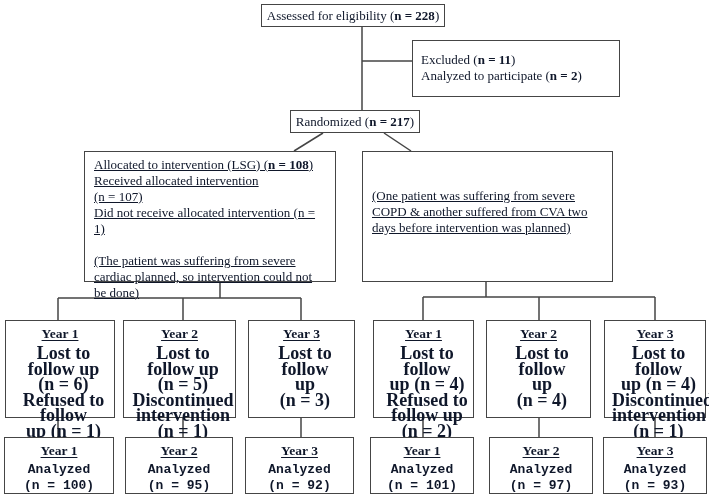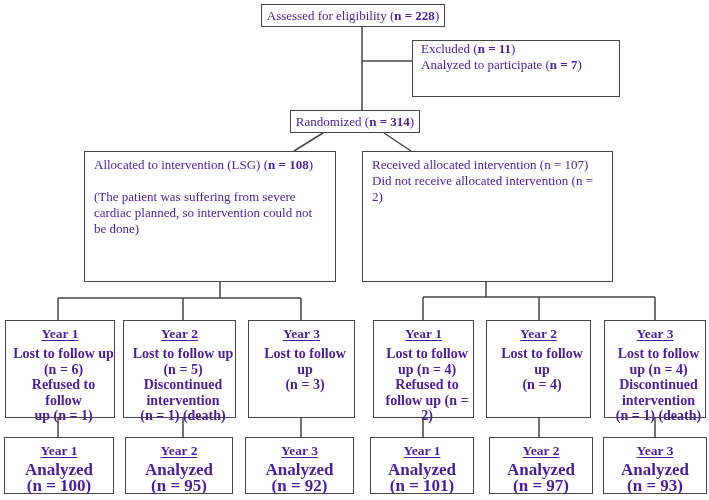--- a/index.html
+++ b/index.html
@@ -1,46 +1,46 @@
 <!DOCTYPE html>
 <html><head>
 <meta charset="utf-8">
 <style>
   html,body{margin:0;padding:0;background:#fff;}
   #stage{
     position:relative;width:709px;height:500px;background:#ffffff;
-    font-family:"Liberation Serif","DejaVu Serif",serif;color:#4c1d95;
+    font-family:"Liberation Serif","DejaVu Serif",serif;color:#0f172a;
     overflow:hidden;
   }
   .box{
     position:absolute;background:#fff;border:1.5px solid #454545;
     box-sizing:border-box;font-size:13px;line-height:16px;
   }
   .center-text{display:flex;align-items:center;justify-content:center;text-align:center;}
-  .pad{padding:0 8px;}
+  .pad{padding:11px 8px;}
   .pre{white-space:pre-line;}
   b{font-weight:bold;}
-  .alloc{padding:5px 9px;}
+  .alloc{padding:5px 9px;text-decoration:underline;}
   .alloc .note{display:block;}
   #alloc-left .note{margin-top:16px;}
   #alloc-right .note{margin-top:31px;}
   .yearbox{
     text-align:center;font-weight:bold;padding-top:5px;
   }
   .yearbox .ytitle{
     font-size:13.5px;line-height:16px;text-decoration:underline;
     text-underline-offset:2px;margin-bottom:4px;display:block;
   }
-  .yearbox .ybody{font-size:14px;line-height:15.5px;display:block;margin-left:7px;}
+  .yearbox .ybody{font-size:18px;line-height:15.5px;display:block;margin-left:7px;}
   .anabox{text-align:center;font-weight:bold;padding-top:5px;}
   .anabox .ytitle{
     font-size:13.5px;line-height:16px;text-decoration:underline;
     text-underline-offset:2px;margin-bottom:3px;display:block;
   }
-  .anabox .ybody{font-size:17px;line-height:16px;display:block;}
+  .anabox .ybody{font-size:13px;line-height:16px;display:block;font-family:Liberation Mono, monospace;}
   svg.connectors{position:absolute;left:0;top:0;pointer-events:none;}
 </style>
 </head>
 <body>
 
 <div id="stage">
 
   <svg class="connectors" width="709" height="500" viewBox="0 0 709 500">
     <g stroke="#454545" stroke-width="1.5" fill="none">
       <line x1="362" y1="26" x2="362" y2="110"></line>
@@ -65,35 +65,37 @@
       <line x1="655" y1="418" x2="655" y2="437"></line>
     </g>
   </svg>
 
   <div class="box center-text" style="left:261px;top:4px;width:184px;height:23px;">
     <span><span>Assessed for eligibility (</span><b>n = 228</b><span>)</span></span>
   </div>
 
   <div class="box pad" style="left:412px;top:40px;width:208px;height:57px;">
     <div><span>Excluded (</span><b>n = 11</b><span>)</span></div>
-    <div><span>Analyzed to participate (</span><b>n = 7</b><span>)</span></div>
+    <div><span>Analyzed to participate (</span><b>n = 2</b><span>)</span></div>
   </div>
 
   <div class="box center-text" style="left:290px;top:110px;width:130px;height:23px;">
-    <span><span>Randomized (</span><b>n = 314</b><span>)</span></span>
+    <span><span>Randomized (</span><b>n = 217</b><span>)</span></span>
   </div>
 
   <div id="alloc-left" class="box alloc" style="left:84px;top:151px;width:252px;height:131px;">
     <div><span>Allocated to intervention (LSG)  (</span><b>n = 108</b><span>)</span></div>
+    <div class="pre">Received allocated intervention
+(n = 107)
+Did not receive allocated intervention (n = 1)</div>
     <span class="note">(The patient was suffering from severe cardiac planned, so intervention could not be done)</span>
   </div>
 
   <div id="alloc-right" class="box alloc" style="left:362px;top:151px;width:251px;height:131px;">
-    <div class="pre">Received allocated intervention (n = 107)
-Did not receive allocated intervention (n = 2)</div>
+    <span class="note">(One patient was suffering from severe COPD &amp; another suffered from CVA two days before intervention was planned)</span>
   </div>
 
   <div class="box yearbox" style="left:5px;top:320px;width:110px;height:98px;">
     <span class="ytitle">Year 1</span>
     <span class="ybody pre">Lost to follow up
 (n = 6)
 Refused to follow
 up (n = 1)</span>
   </div>
   <div class="box yearbox" style="left:123px;top:320px;width:113px;height:98px;">

